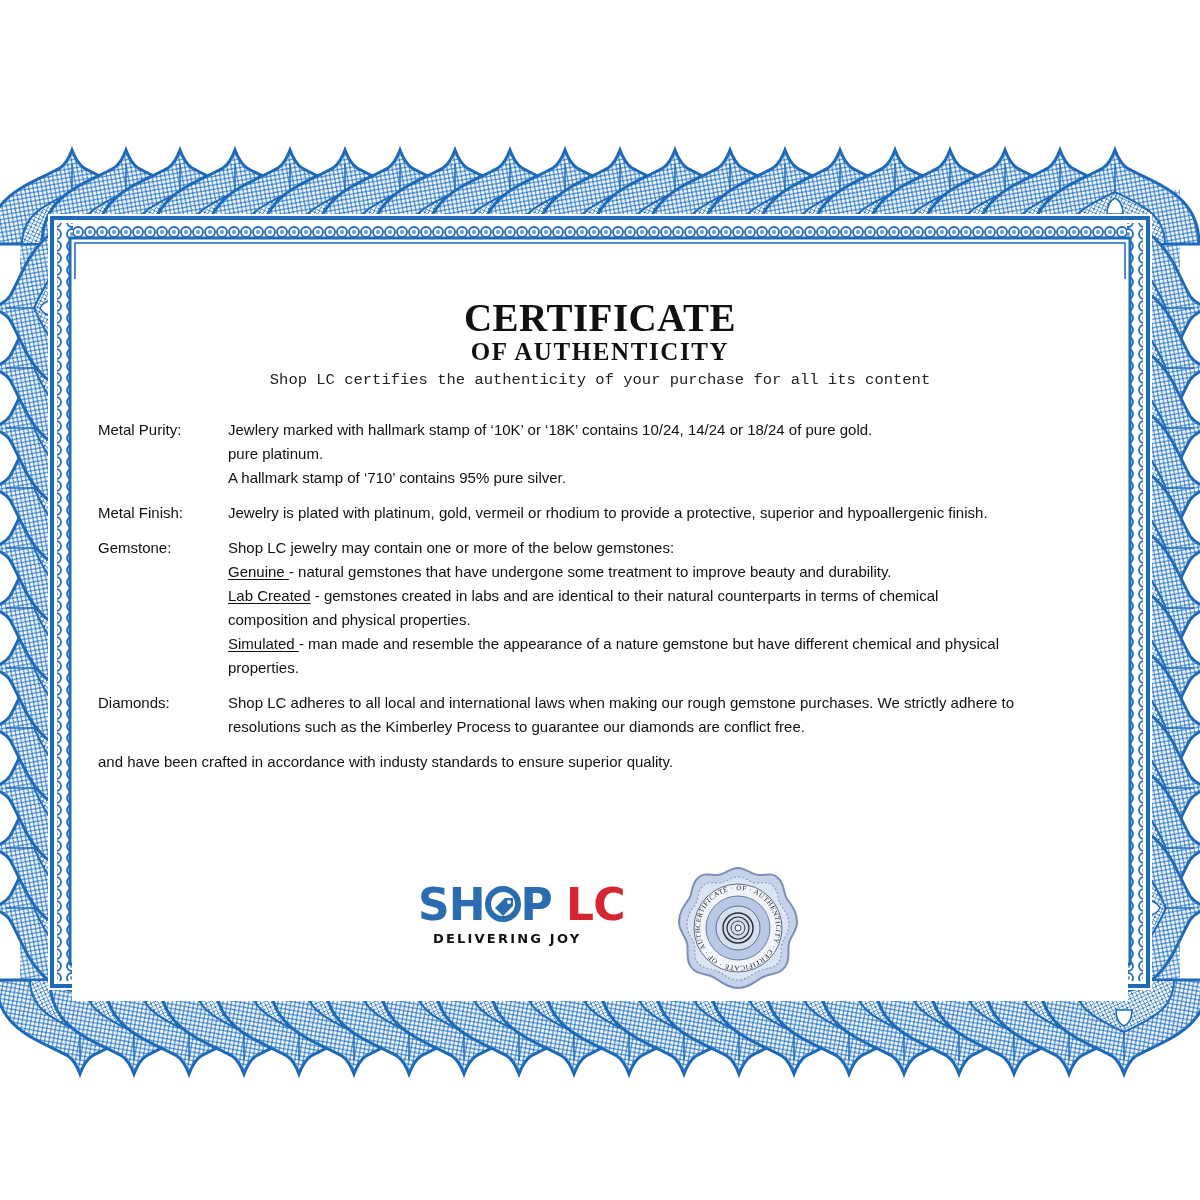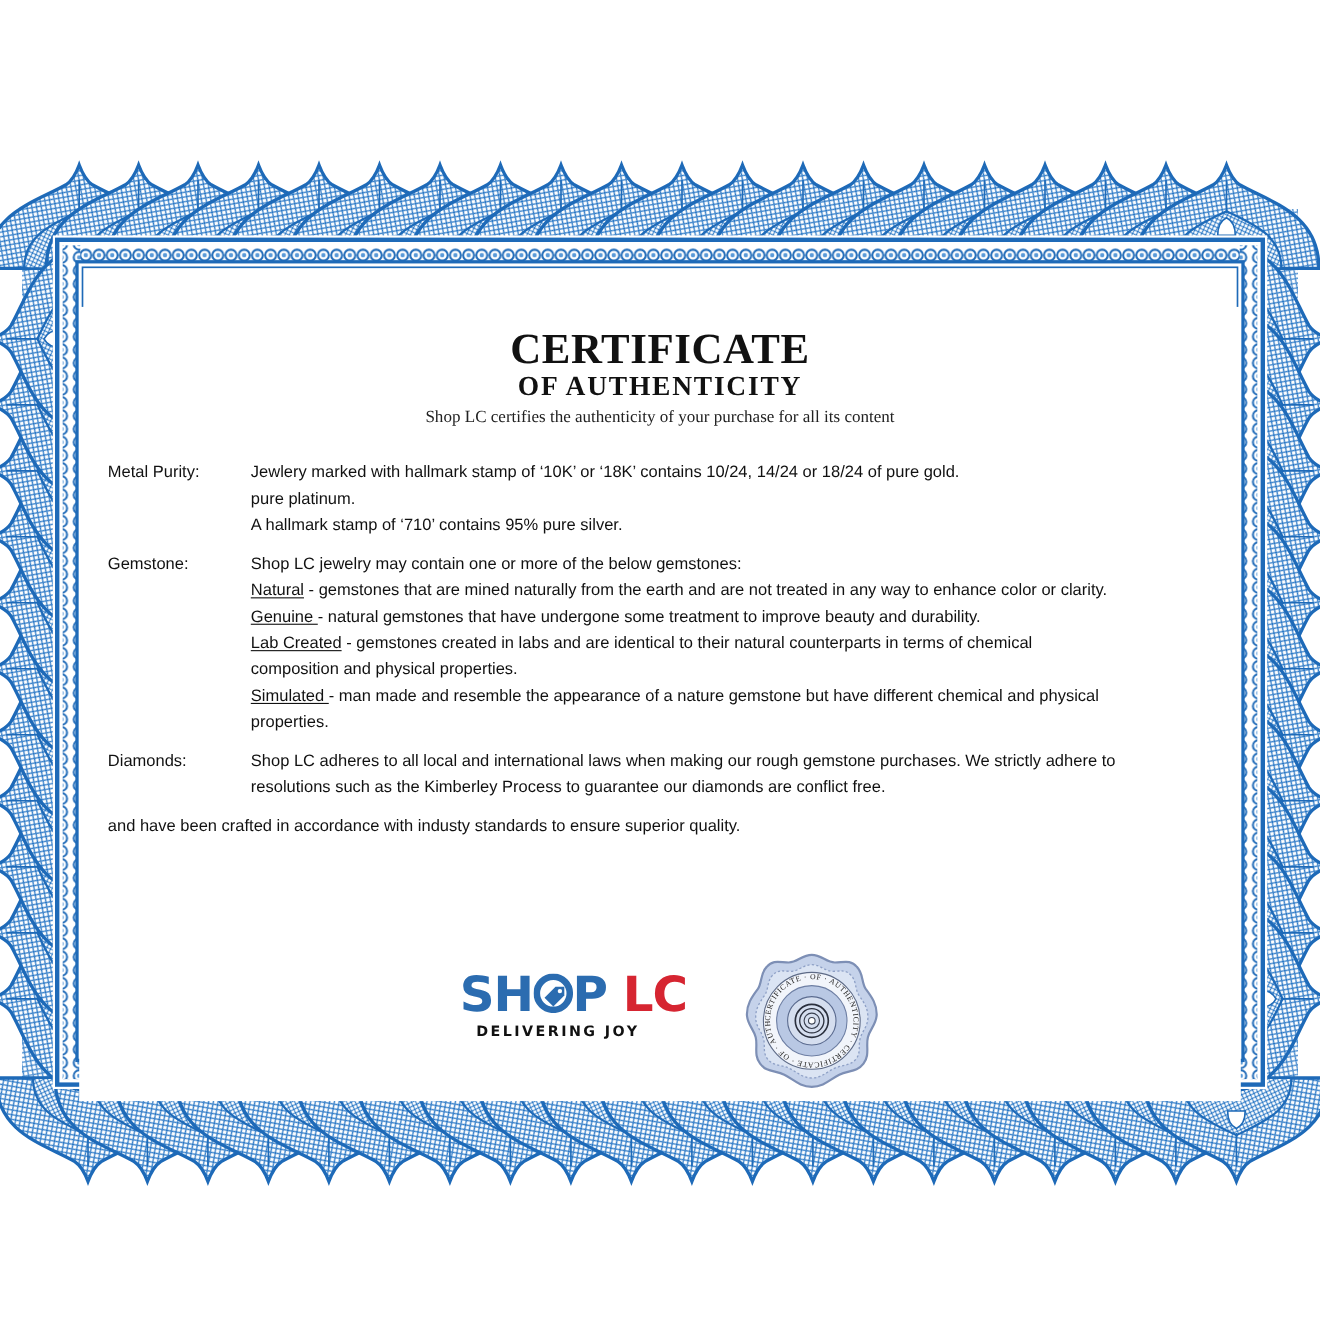--- a/index.html
+++ b/index.html
@@ -16,21 +16,21 @@
     font-family: "Liberation Serif", "DejaVu Serif", serif; font-weight: bold; font-size: 39px;
     letter-spacing: 0.5px; color: #111;
   }
   .title-sub {
     position: absolute; left: 0; width: 100%; top: 59px; text-align: center;
     font-family: "Liberation Serif", "DejaVu Serif", serif; font-weight: bold; font-size: 25px;
     letter-spacing: 1.6px; color: #111;
   }
   .tagline {
     position: absolute; left: 0; width: 100%; top: 92px; text-align: center;
-    font-family: Liberation Serif, serif; font-size: 15.5px; color: #222;
+    font-family: Liberation Mono, monospace; font-size: 15.5px; color: #222;
   }
 
   .sections { position: absolute; left: 26px; top: 139px; width: 990px; color: #111; font-size: 15px; }
   .row { display: flex; margin-bottom: 11px; }
   .row .label { width: 130px; flex-shrink: 0; line-height: 24px; }
   .row .body { flex: 1; }
   .row .body .line { line-height: 24px; white-space: nowrap; }
   .u { text-decoration: underline; text-underline-offset: 2px; }
 
   
@@ -169,26 +169,31 @@
 
     <div class="row">
       <div class="label">Metal Purity:</div>
       <div class="body">
         <div class="line">Jewlery marked with hallmark stamp of ‘10K’ or ‘18K’ contains 10/24, 14/24 or 18/24 of pure gold.</div>
         <div class="line">pure platinum.</div>
         <div class="line">A hallmark stamp of ‘710’ contains 95% pure silver.</div>
       </div>
     </div>
 
+    <div class="row">
+      <div class="label">Metal Finish:</div>
+      <div class="body">
+        <div class="line">Jewelry is plated with platinum, gold, vermeil or rhodium to provide a protective, superior and hypoallergenic finish.</div>
+      </div>
+    </div>
 
     <div class="row">
       <div class="label">Gemstone:</div>
       <div class="body">
         <div class="line">Shop LC jewelry may contain one or more of the below gemstones:</div>
-        <div class="line"><span class="u">Natural</span><span> - gemstones that are mined naturally from the earth and are not treated in any way to enhance color or clarity.</span></div>
         <div class="line"><span class="u">Genuine </span><span>- natural gemstones that have undergone some treatment to improve beauty and durability.</span></div>
         <div class="line"><span class="u">Lab Created</span><span> - gemstones created in labs and are identical to their natural counterparts in terms of chemical</span></div>
         <div class="line">composition and physical properties.</div>
         <div class="line"><span class="u">Simulated </span><span>- man made and resemble the appearance of a nature gemstone but have different chemical and physical</span></div>
         <div class="line">properties.</div>
       </div>
     </div>
 
     <div class="row">
       <div class="label">Diamonds:</div>

